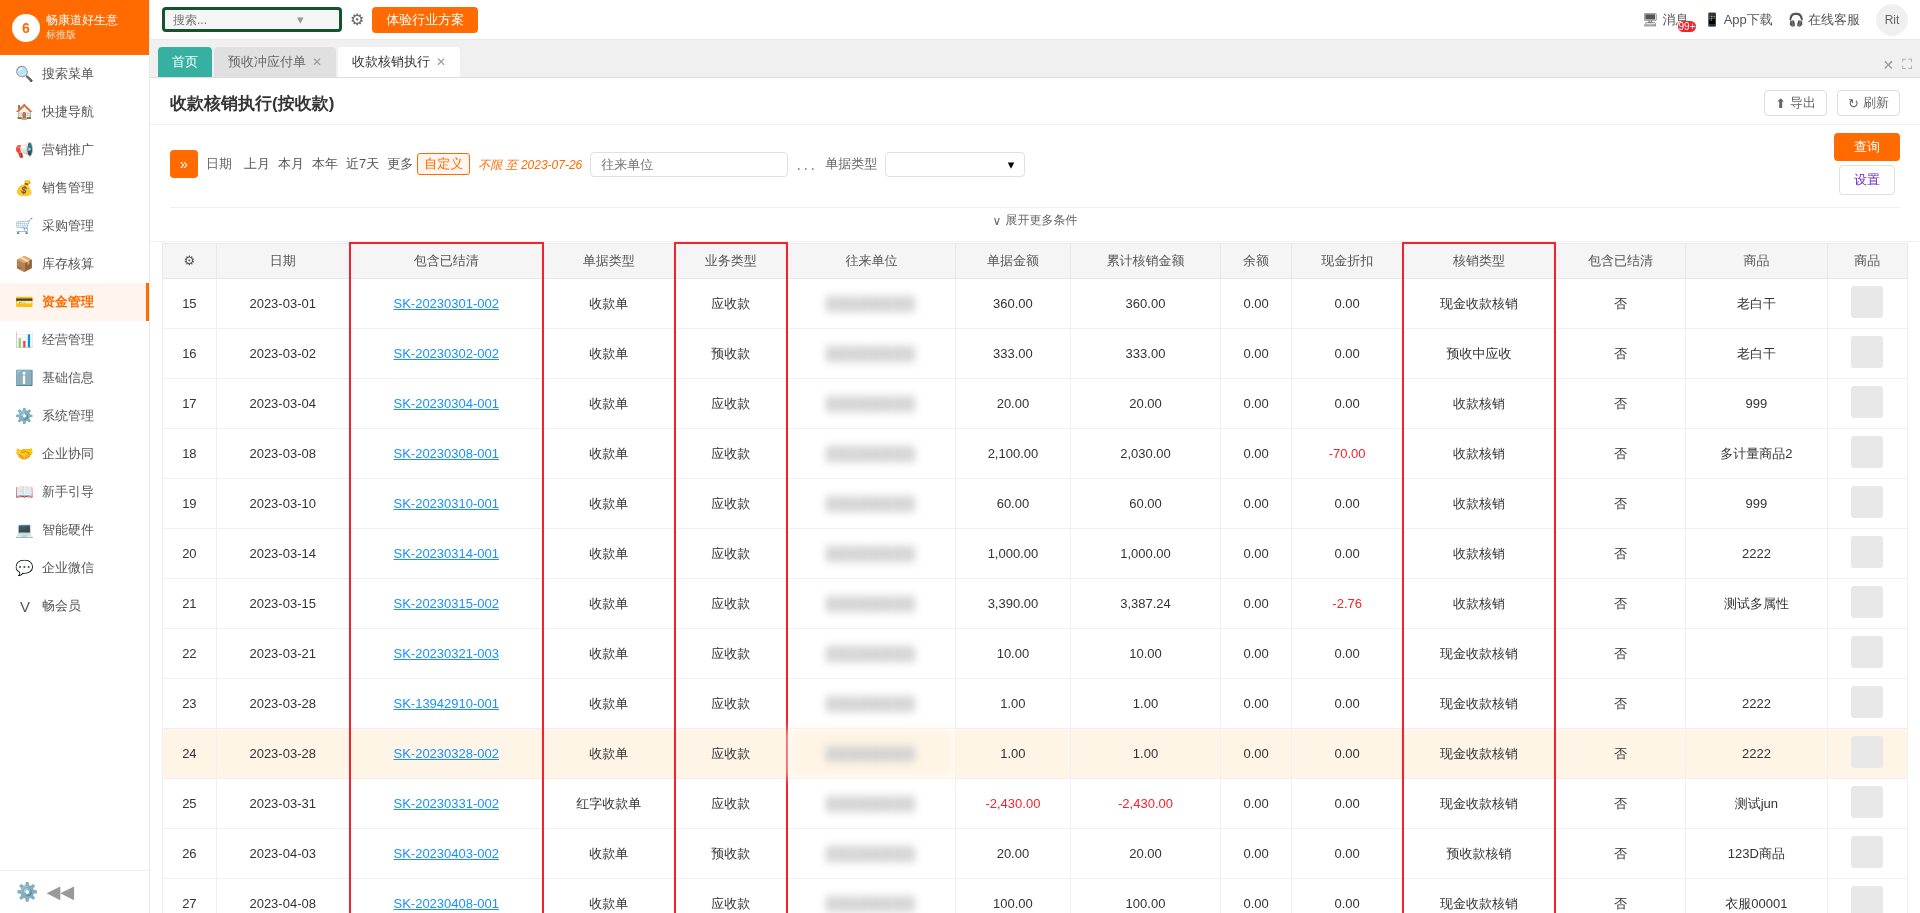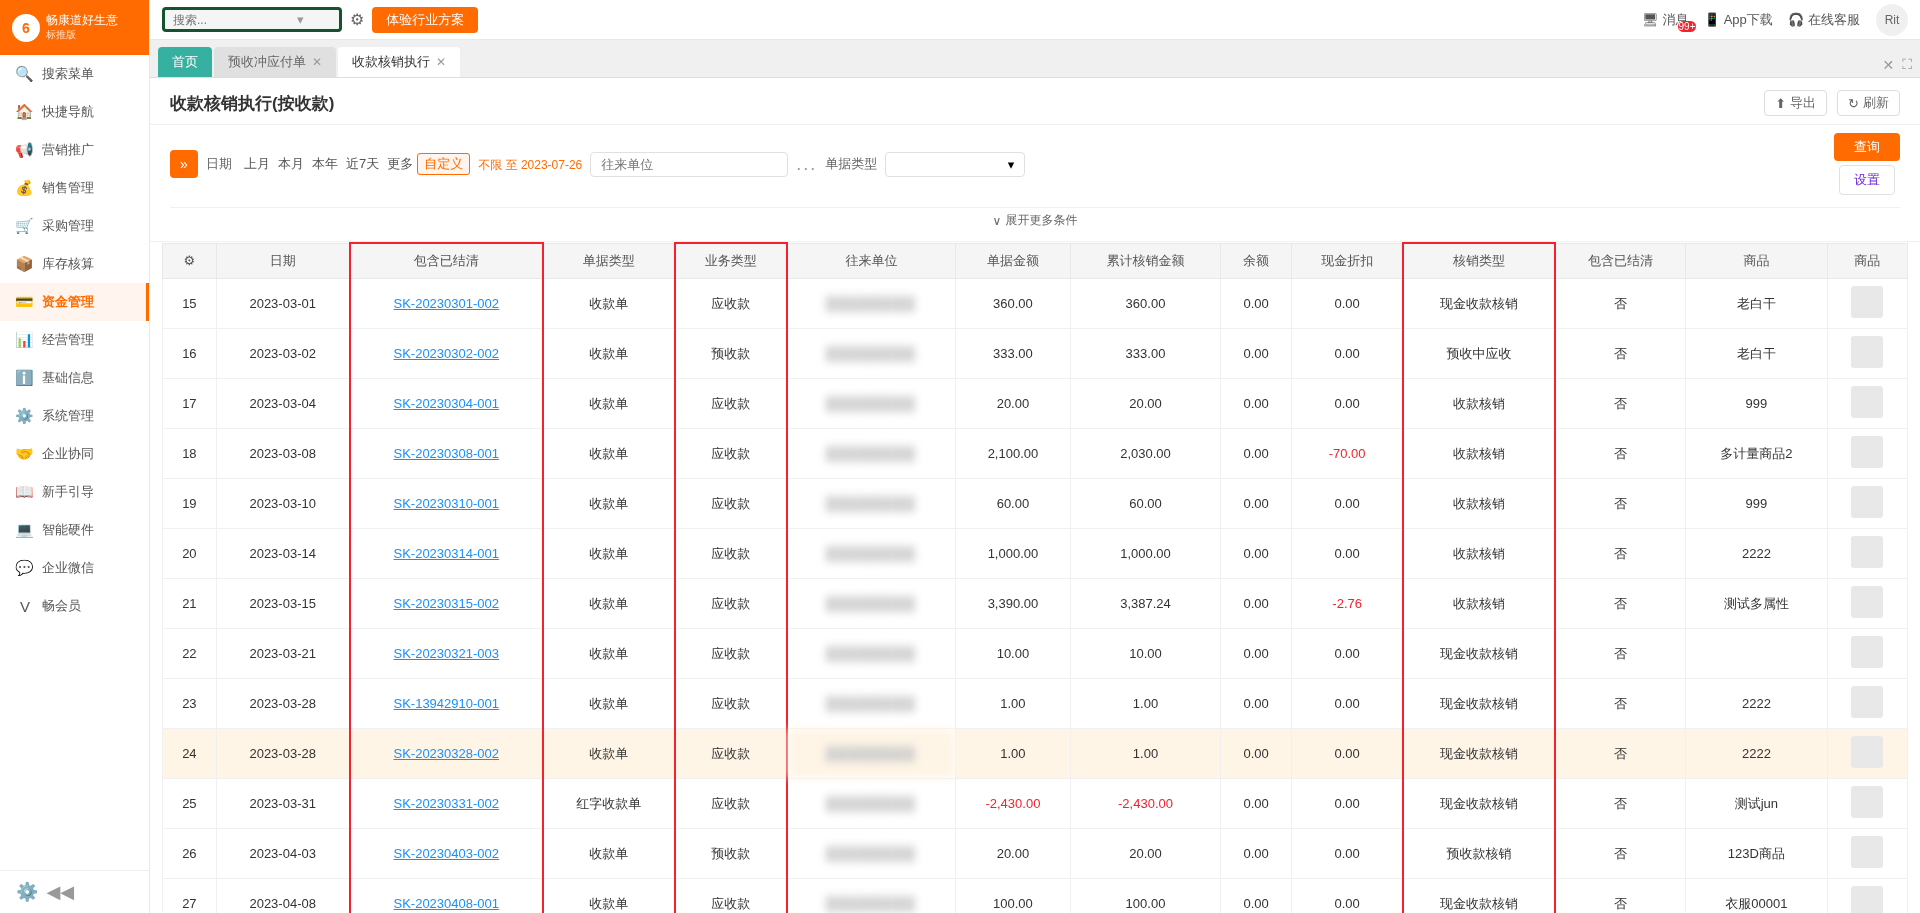--- a/index.html
+++ b/index.html
@@ -54,21 +54,21 @@
     .header-action-btn { display: flex; align-items: center; gap: 4px; color: #666; cursor: pointer; font-size: 13px; border: 1px solid #ddd; border-radius: 4px; padding: 3px 10px; background: #fff; }
 
     
     .filter-bar { padding: 8px 20px; border-bottom: 1px solid #f0f0f0; display: flex; align-items: center; gap: 12px; flex-wrap: wrap; }
     .filter-row { display: flex; align-items: center; gap: 8px; width: 100%; }
     .filter-expand-btn { width: 28px; height: 28px; background: #ff6b00; color: #fff; border: none; border-radius: 4px; cursor: pointer; display: flex; align-items: center; justify-content: center; font-size: 14px; flex-shrink: 0; }
     .filter-label { color: #666; font-size: 13px; white-space: nowrap; }
     .date-options { display: flex; align-items: flex-start; }
     .date-option { color: #555; cursor: pointer; font-size: 13px; padding: 2px 4px; }
     .date-option.custom { background: #fff5ee; color: #ff6b00; border: 1px solid #ff6b00; border-radius: 3px; padding: 1px 6px; }
-    .date-range { color: #ff6b00; font-size: 12px; margin-top: 2px; }
+    .date-range { color: #ff6b00; font-size: 12px; margin-top: 2px; font-style: italic; }
     .filter-input { border: 1px solid #e0e0e0; border-radius: 4px; padding: 4px 10px; font-size: 13px; color: #999; outline: none; min-width: 160px; }
     .filter-dots { color: #999; font-size: 18px; letter-spacing: 2px; cursor: pointer; }
     .filter-select-wrap { display: flex; align-items: center; border: 1px solid #e0e0e0; border-radius: 4px; padding: 4px 10px; min-width: 140px; background: #fff; cursor: pointer; }
     .filter-select-label { flex: 1; color: #999; font-size: 13px; }
     .filter-btn-query { background: #ff6b00; color: #fff; border: none; border-radius: 4px; padding: 5px 20px; font-size: 13px; cursor: pointer; }
     .filter-btn-settings { border: 1px solid #e0e0e0; background: #fff; color: #6d28d9; border-radius: 4px; padding: 5px 14px; font-size: 13px; cursor: pointer; }
     .filter-actions-col { display: flex; flex-direction: column; gap: 4px; margin-left: auto; align-items: center; }
     .expand-more { width: 100%; text-align: center; padding: 4px; color: #666; font-size: 12px; cursor: pointer; border-top: 1px solid #f0f0f0; display: flex; align-items: center; justify-content: center; gap: 4px; }
 
     

